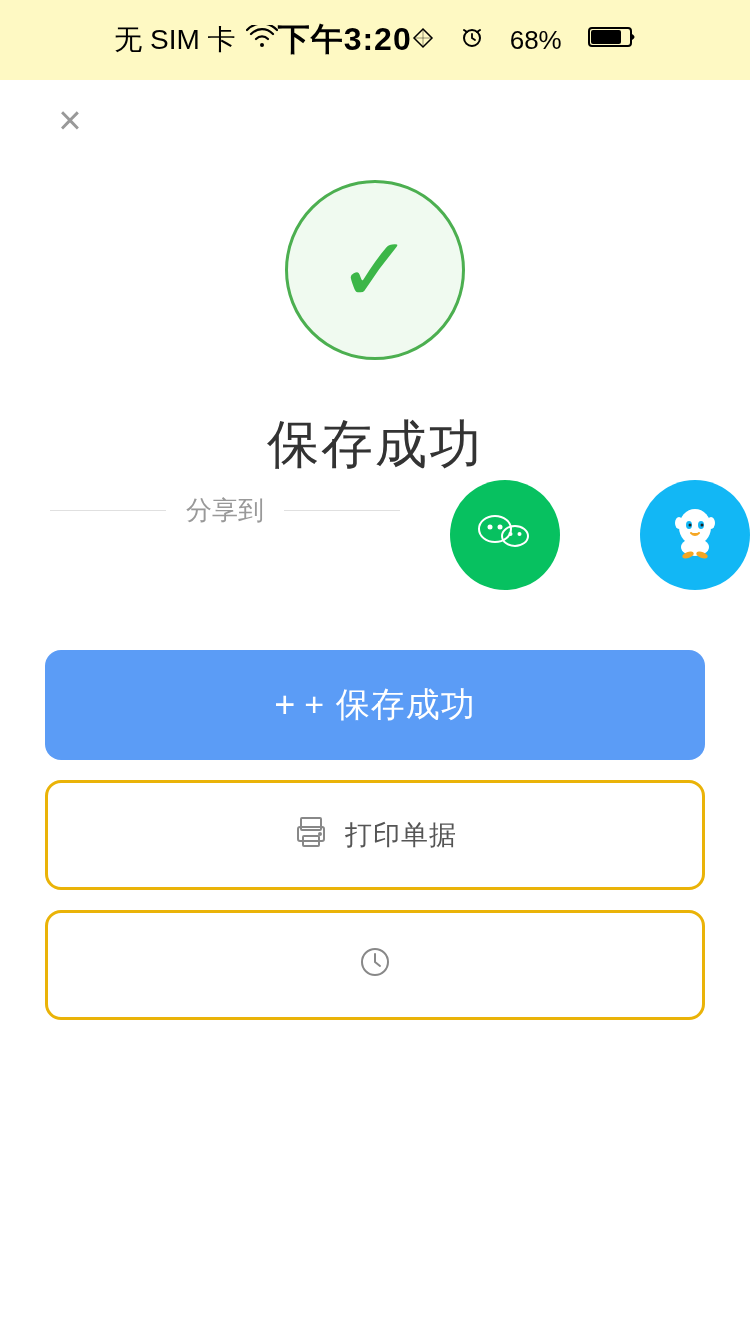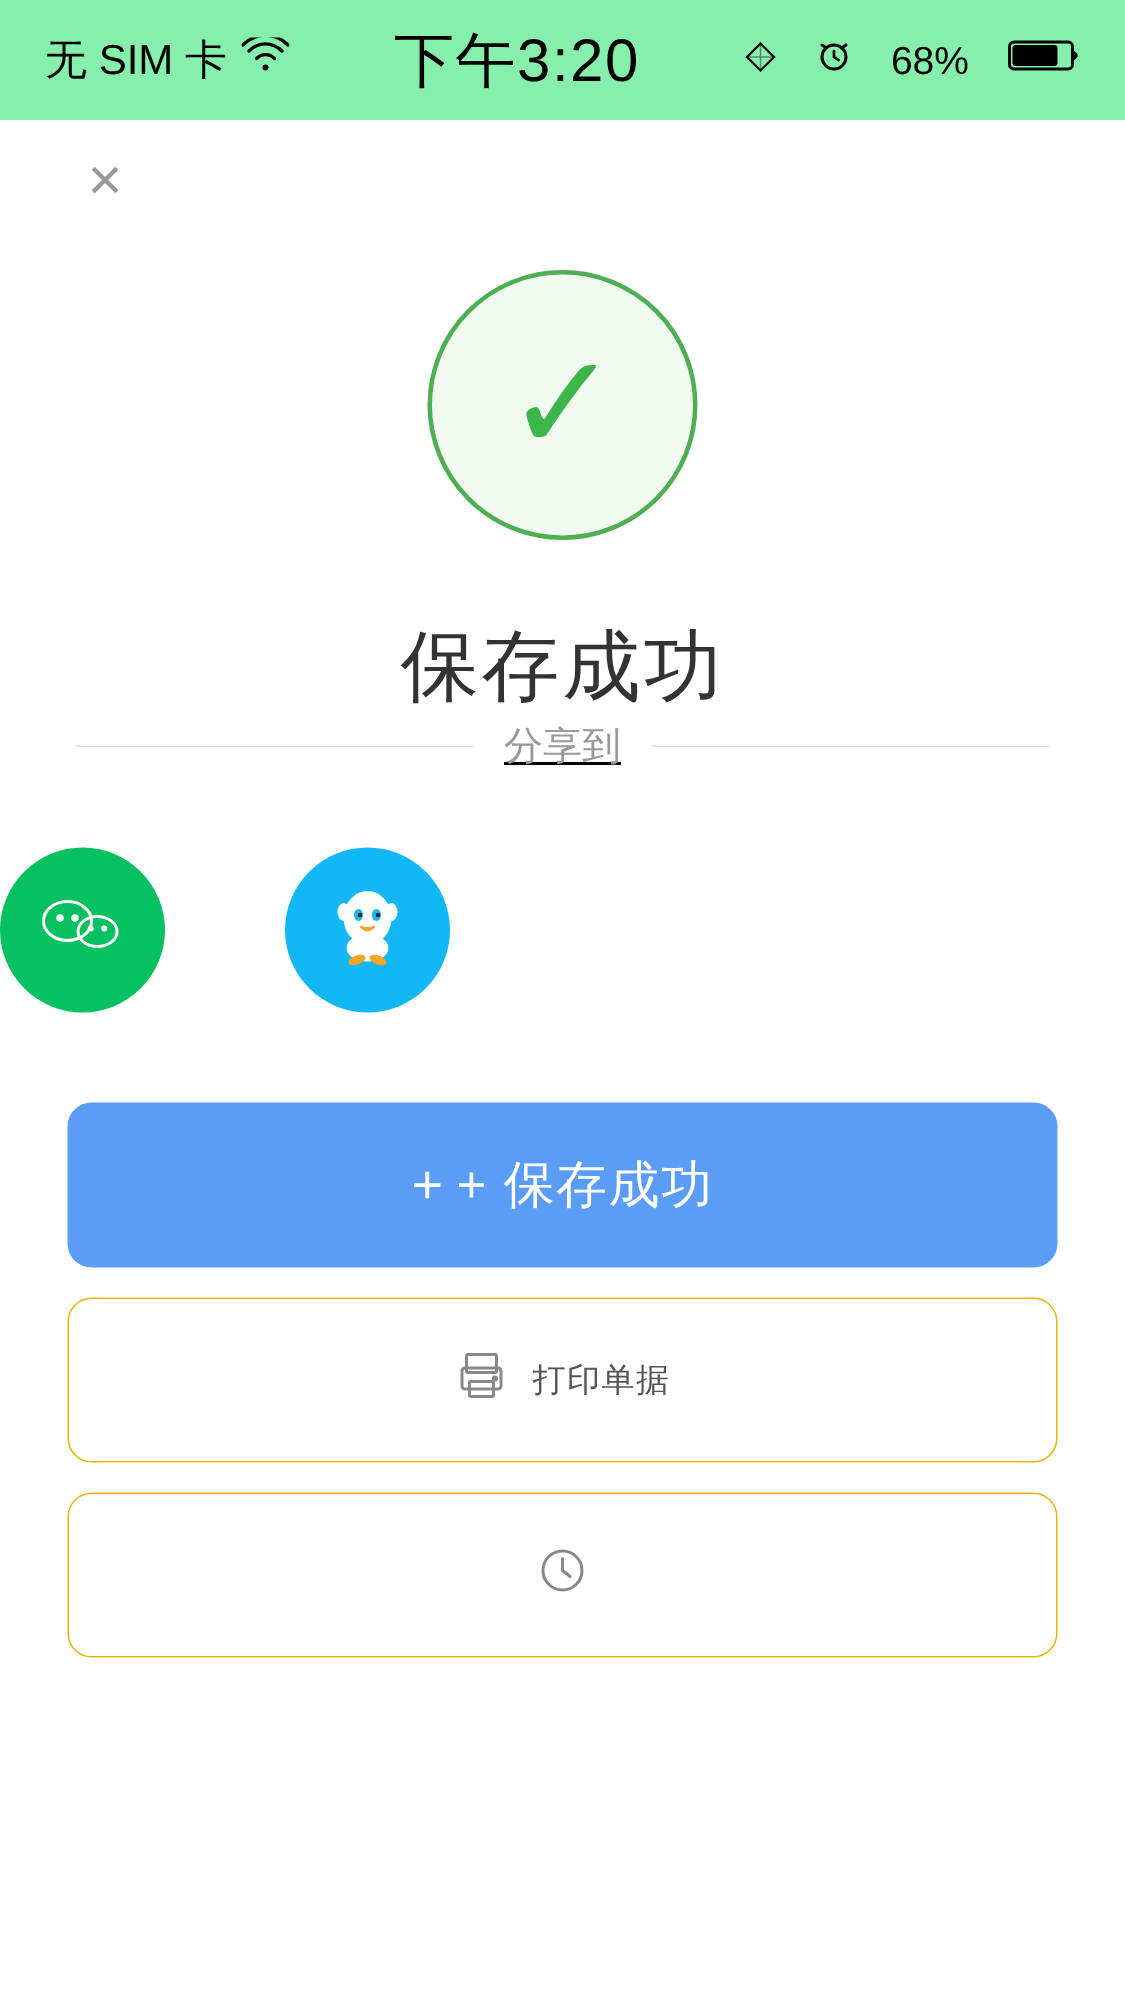--- a/index.html
+++ b/index.html
@@ -16,37 +16,37 @@
       font-family: -apple-system, 'PingFang SC', 'Helvetica Neue', sans-serif;
       overflow: hidden;
     }
 
     
     .status-bar {
       width: 750px;
       height: 80px;
       display: flex;
       align-items: center;
-      justify-content: space-between;
+      justify-content: center;
       padding: 0 30px;
-      background: #86efac;
+      background: #fef9c3;
     }
 
     .status-left {
       display: flex;
       align-items: center;
       gap: 10px;
       font-size: 28px;
       color: #000;
       font-weight: 500;
     }
 
     .status-center {
-      font-size: 40px;
-      font-weight: 400;
+      font-size: 32px;
+      font-weight: 700;
       color: #000;
       letter-spacing: 1px;
     }
 
     .status-right {
       display: flex;
       align-items: center;
       gap: 26px;
       font-size: 26px;
       color: #000;
@@ -105,24 +105,23 @@
       font-size: 52px;
       color: #333333;
       font-weight: 400;
       letter-spacing: 2px;
     }
 
     
     .share-section {
       width: 100%;
       display: flex;
-      flex-direction: column;
-      align-items: flex-start;
+      flex-direction: row;
+      align-items: center;
       margin-bottom: 60px;
-      text-decoration: underline;
     }
 
     .share-divider {
       width: 100%;
       display: flex;
       align-items: center;
       padding: 0 50px;
       margin-bottom: 50px;
     }
 
@@ -184,28 +183,28 @@
       font-size: 34px;
       color: #ffffff;
       font-weight: 400;
       letter-spacing: 1px;
     }
 
     .btn-secondary {
       width: 100%;
       height: 110px;
       background: #ffffff;
-      border: 1px solid #eab308;
+      border: 3px solid #eab308;
       border-radius: 16px;
       display: flex;
       align-items: center;
       justify-content: center;
       gap: 16px;
       cursor: pointer;
-      font-size: 22px;
+      font-size: 27px;
       color: #555555;
       font-weight: 400;
       letter-spacing: 1px;
     }
   </style>
 </head>
 <body>
 
 <div class="status-bar">
   <div class="status-left">

